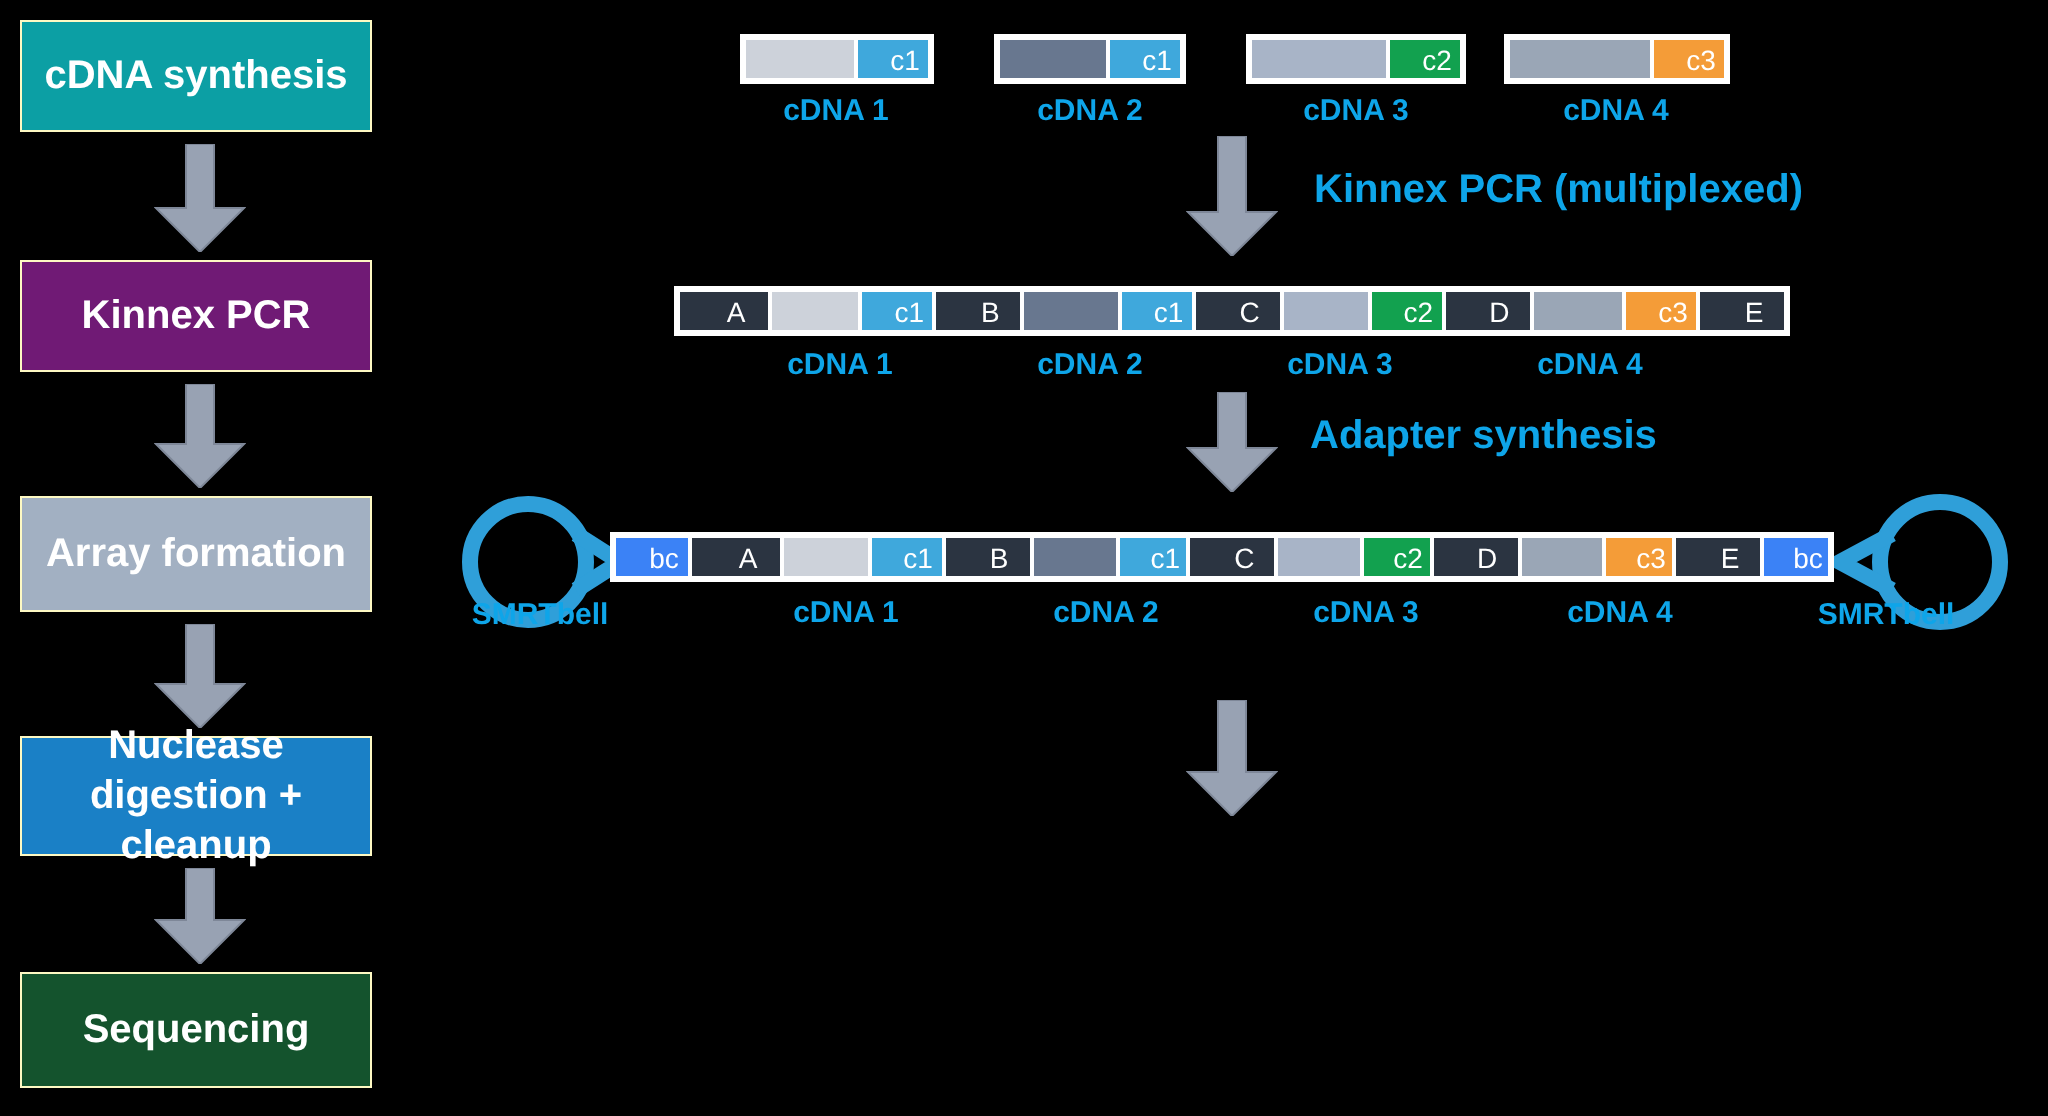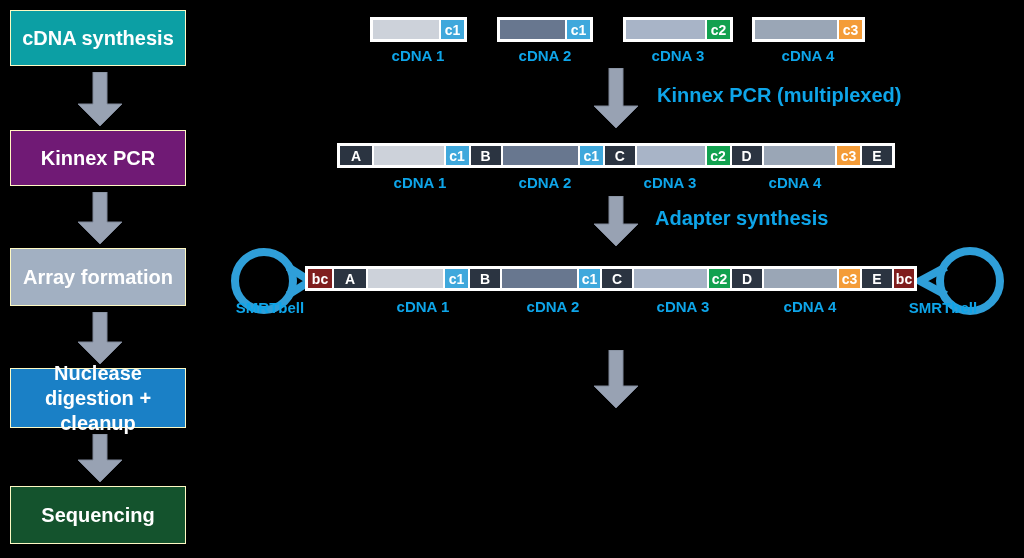--- a/index.html
+++ b/index.html
@@ -13,26 +13,26 @@
   .fb-purple{background:#701a75;}
   .fb-gray{background:#A2B0C2;}
   .fb-blue{background:#1A80C6;}
   .fb-orange{background:#14532d;}
   
   .arrow{position:absolute;}
   
   .bar{position:absolute;display:flex;align-items:stretch;gap:2px;background:#fff;
        border:3px solid #fff;height:19px;box-sizing:content-box;}
   .blk{display:flex;align-items:center;justify-content:center;color:#fff;
-       font-weight:bold;font-size:14px;flex:0 0 auto;}
+       font-weight:normal;font-size:14px;flex:0 0 auto;padding-left:12px;}
   .adp{background:#2B3441;width:30px;}
   .cn1{background:#3FA8DC;width:23px;}
   .cn2{background:#12A14F;width:23px;}
   .cn3{background:#F49C38;width:23px;}
-  .bcb{background:#7f1d1d;width:24px;}
+  .bcb{background:#3b82f6;width:24px;}
   .sg{flex:1 1 0;}
   .sg1{background:#CDD2DA;}
   .sg2{background:#68778F;}
   .sg3{background:#A8B4C7;}
   .sg4{background:#9AA6B6;}
   .tfill{flex:1 1 auto;}
   
   .hid{position:absolute;color:#0ea5e9;font-weight:bold;}
   .hid-lbl{font-size:15px;text-align:center;width:130px;}
   .hid-big{font-size:20px;}

